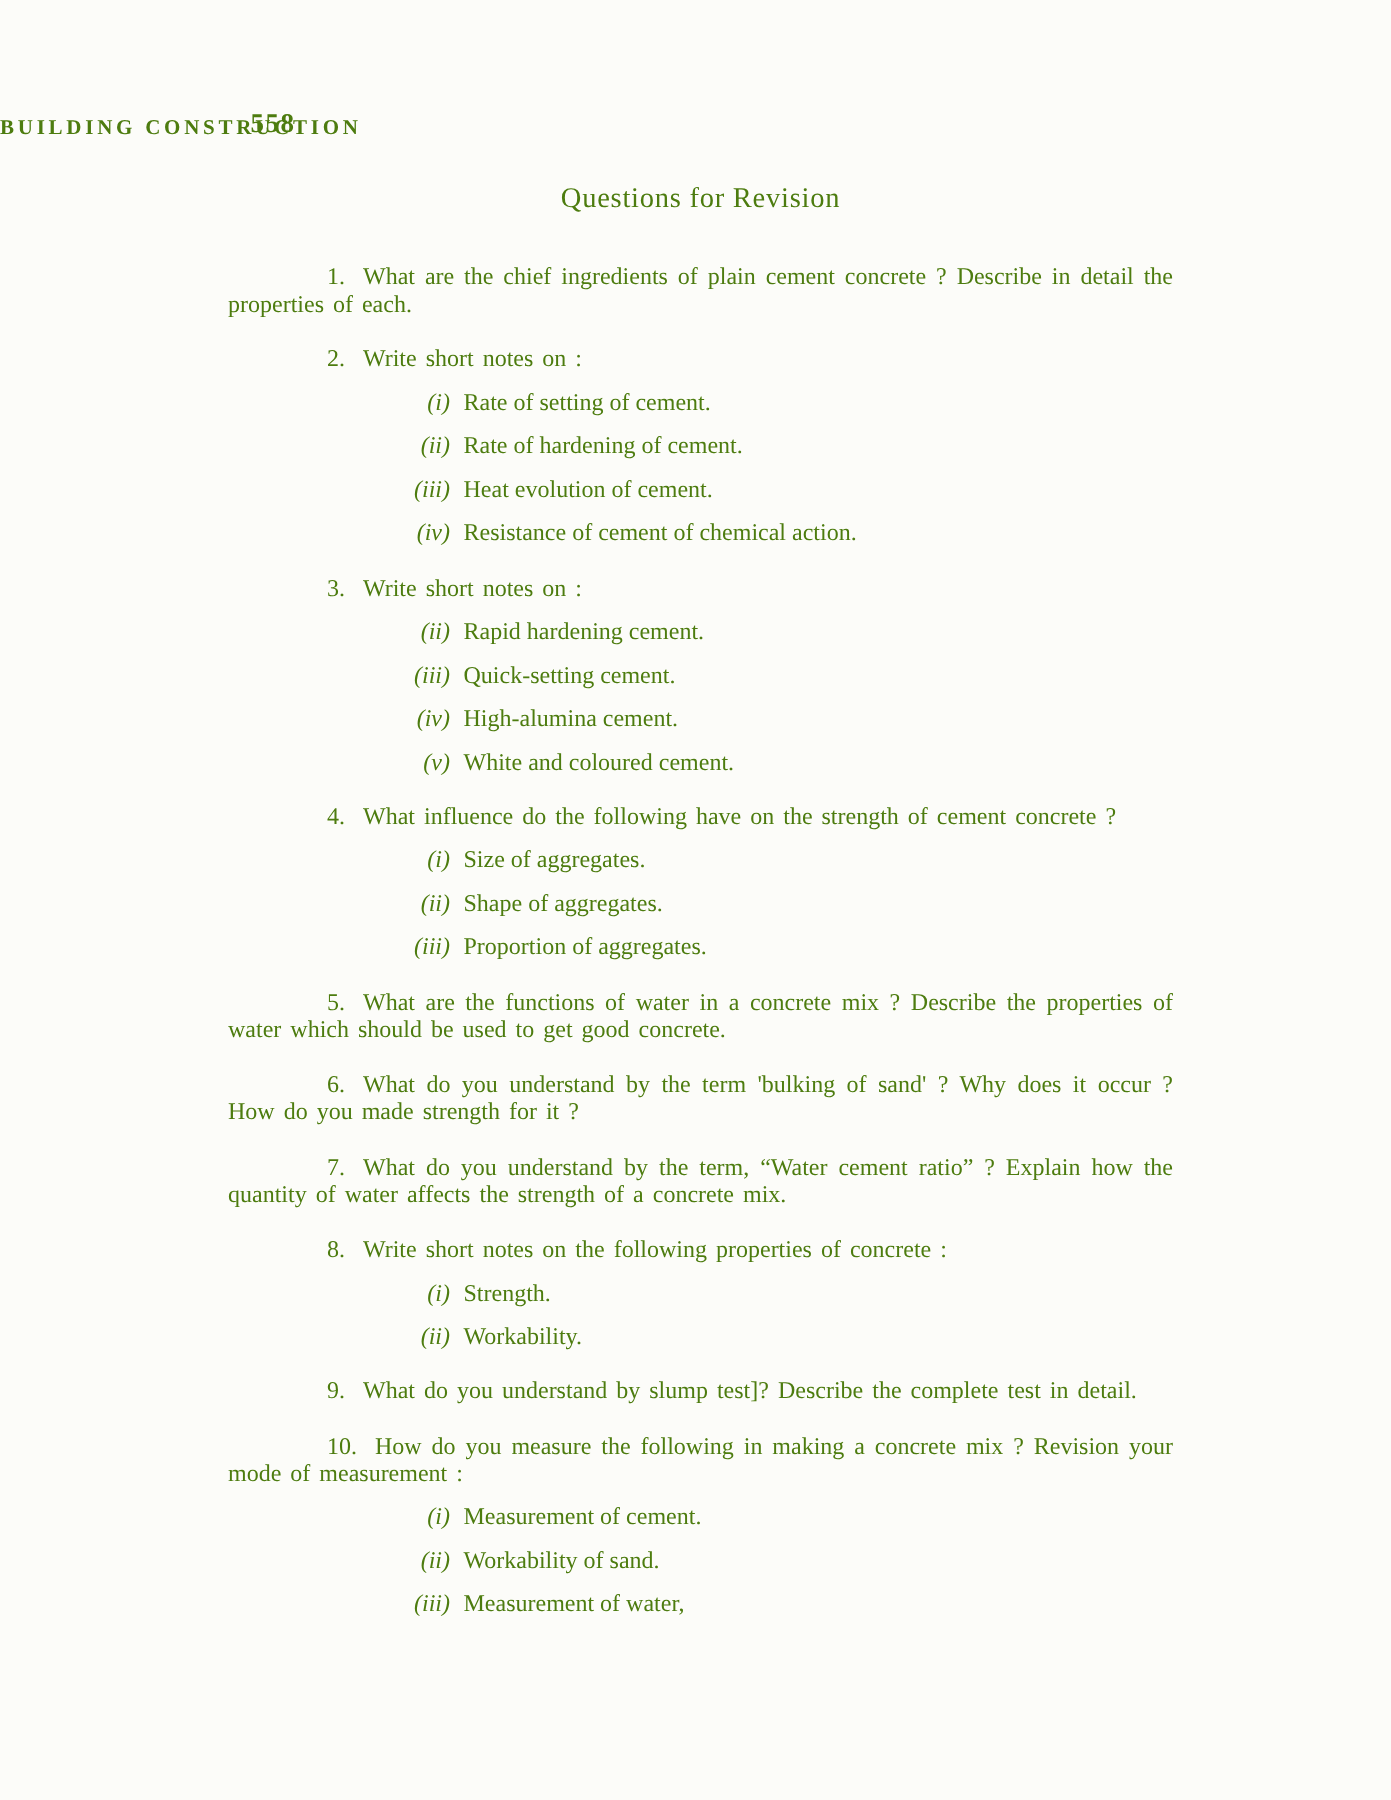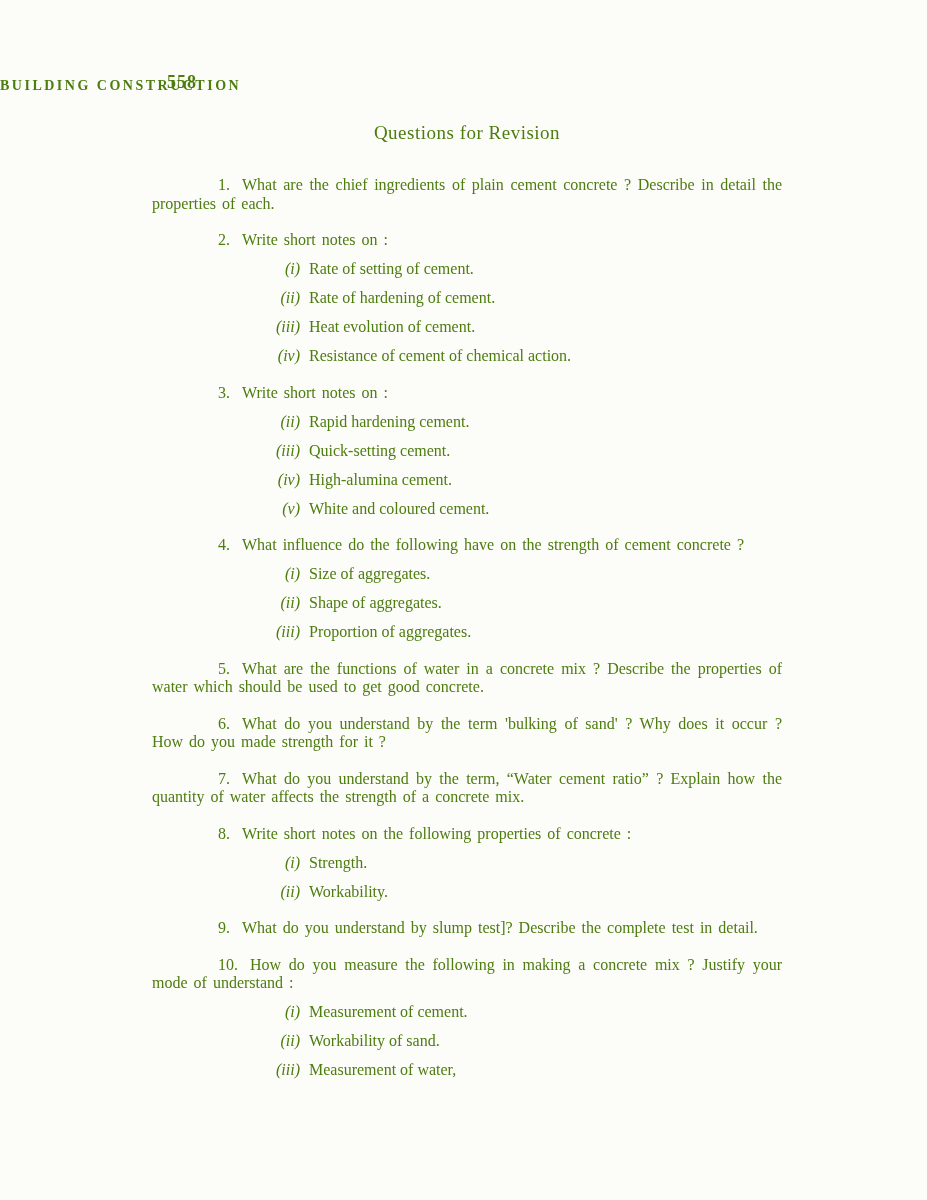--- a/index.html
+++ b/index.html
@@ -112,21 +112,21 @@
         <p class="q-text"><span class="q-num">8.</span><span>Write short notes on the following properties of concrete :</span></p>
         <p class="sub-item"><span class="marker">(i)</span><span>Strength.</span></p>
         <p class="sub-item"><span class="marker">(ii)</span><span>Workability.</span></p>
       </div>
 
       <div class="question">
         <p class="q-text"><span class="q-num">9.</span><span>What do you understand by slump test]?  Describe the complete test in detail.</span></p>
       </div>
 
       <div class="question">
-        <p class="q-text"><span class="q-num">10.</span><span>How do you measure the following in making a concrete mix ? Justify your mode of understand :</span></p>
+        <p class="q-text"><span class="q-num">10.</span><span>How do you measure the following in making a concrete mix ? Revision your mode of measurement :</span></p>
         <p class="sub-item"><span class="marker">(i)</span><span>Measurement of cement.</span></p>
         <p class="sub-item"><span class="marker">(ii)</span><span>Workability of sand.</span></p>
         <p class="sub-item"><span class="marker">(iii)</span><span>Measurement of water,</span></p>
       </div>
 
     </div>
   </div>
 </div>
 
 </body></html>

